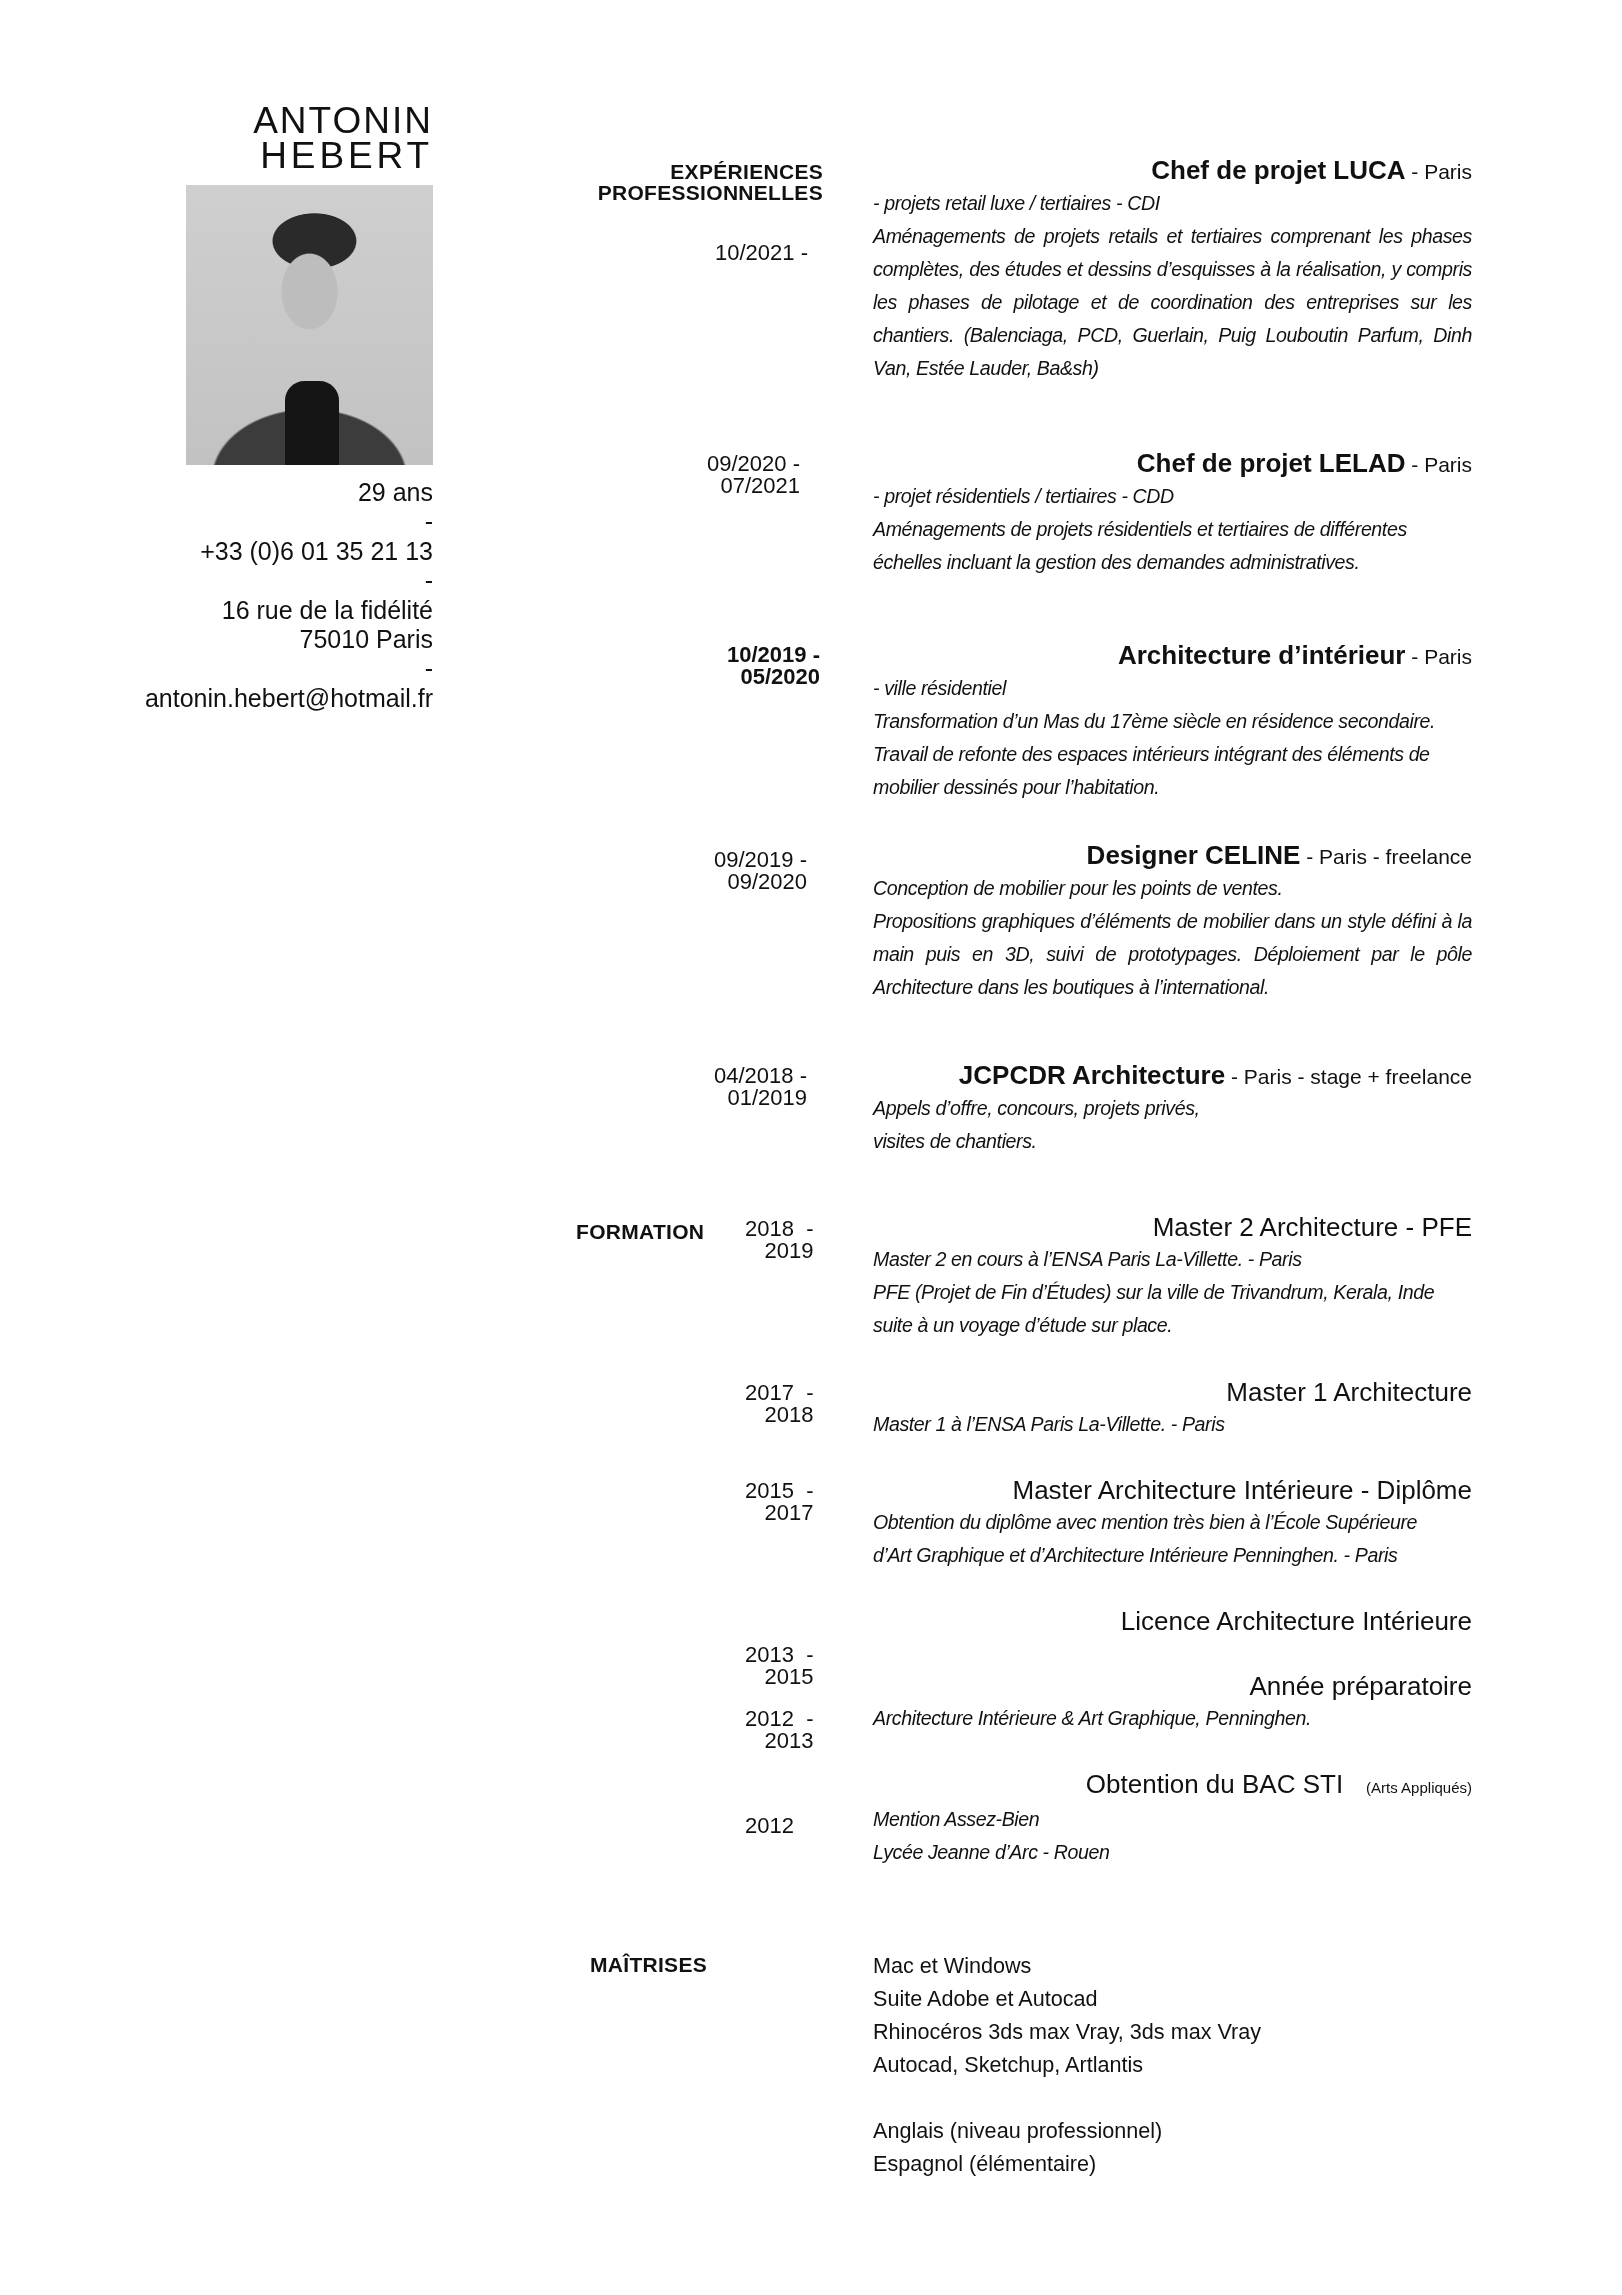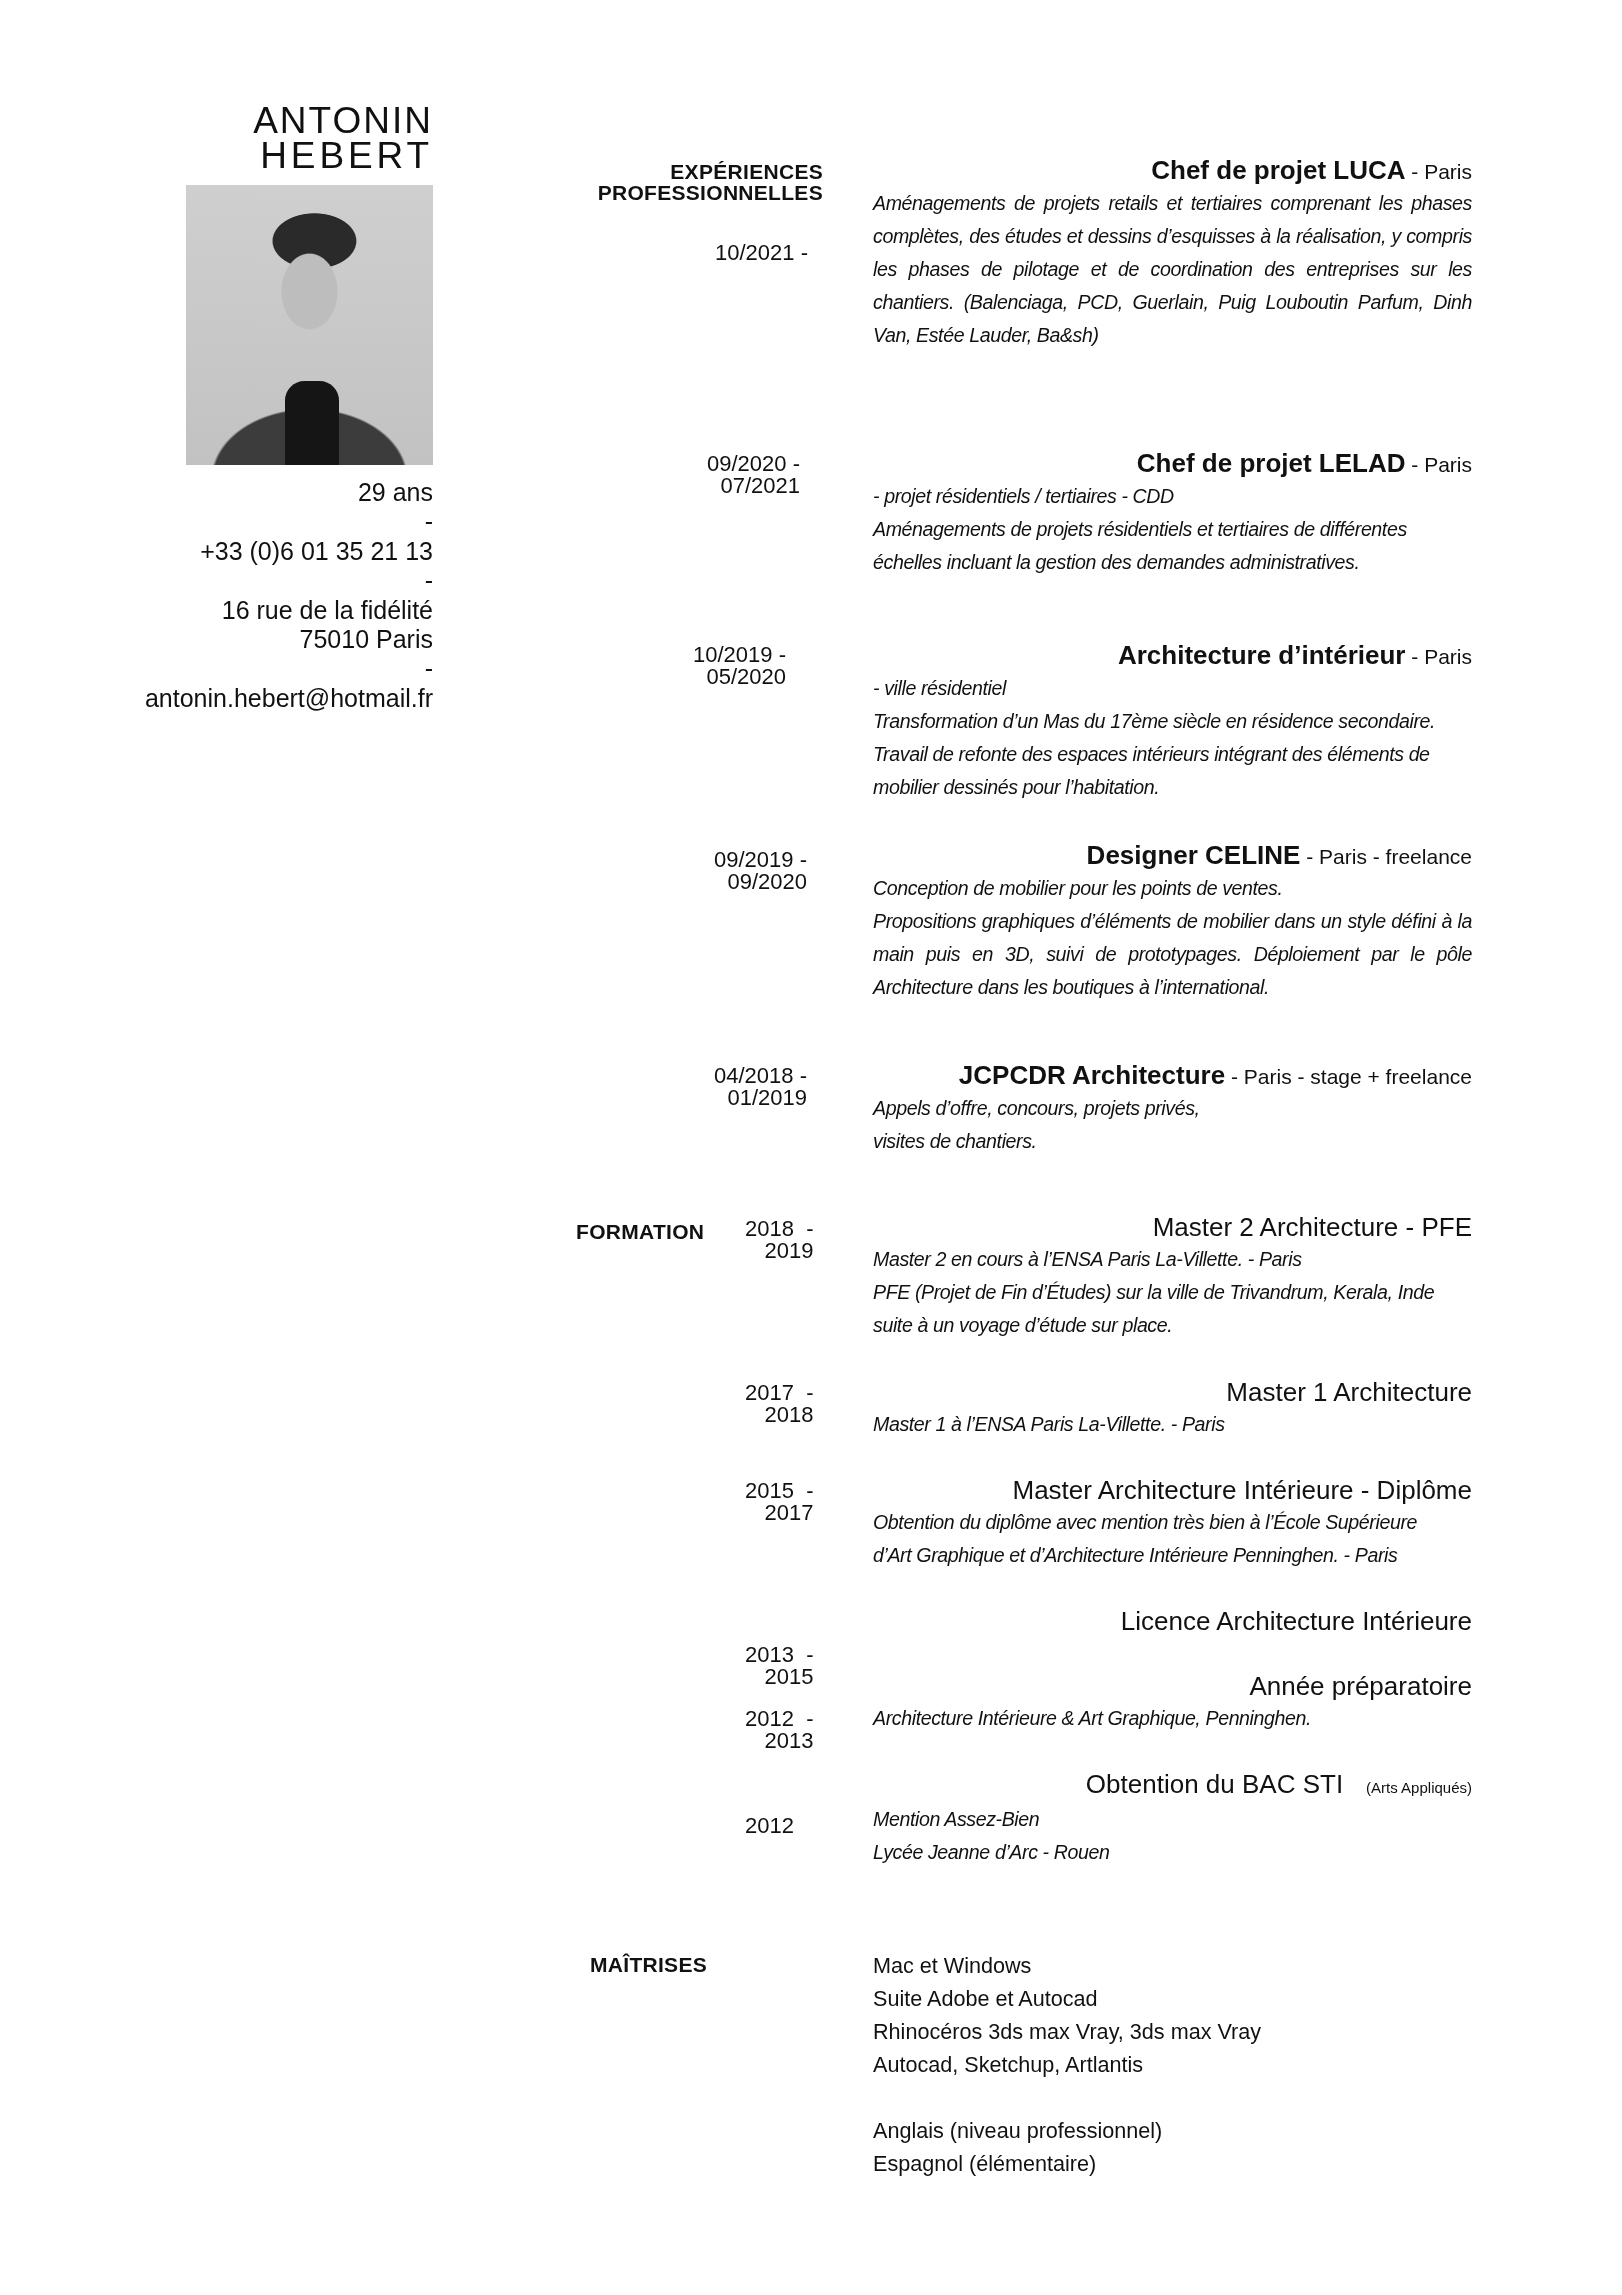--- a/index.html
+++ b/index.html
@@ -95,37 +95,38 @@
 </div>
 <div class="abs section-label lbl-form">FORMATION</div>
 <div class="abs section-label lbl-mait">MAÎTRISES</div>
 
 <div class="abs date" style="left:715px; top:242px;">10/2021 -</div>
 <div class="abs entry" style="top:155px;">
   <div class="entry-title">
     <span class="t">Chef de projet LUCA</span><span class="loc"> - Paris</span>
   </div>
   <div class="desc justify">
+    <p>- projets retail luxe / tertiaires - CDI</p>
     <p>Aménagements de projets retails et tertiaires comprenant les  phases complètes, des études et dessins d’esquisses à la réalisation, y compris les phases de pilotage et de coordination des entreprises sur les chantiers. (Balenciaga, PCD, Guerlain, Puig Louboutin Parfum, Dinh Van, Estée Lauder, Ba&amp;sh)</p>
   </div>
 </div>
 
 <div class="abs date" style="left:707px; top:453px;">09/2020 -
 07/2021</div>
 <div class="abs entry" style="top:448px;">
   <div class="entry-title">
     <span class="t">Chef de projet LELAD</span><span class="loc"> - Paris</span>
   </div>
   <div class="desc">
     <p>- projet résidentiels / tertiaires - CDD</p>
     <p>Aménagements de projets résidentiels et tertiaires de différentes échelles incluant la gestion des demandes administratives.</p>
   </div>
 </div>
 
-<div class="abs date" style="left:693px; top:644px;">10/2019 -
+<div class="abs date" style="left:727px; top:644px;font-weight:bold;">10/2019 -
 05/2020</div>
 <div class="abs entry" style="top:640px;">
   <div class="entry-title">
     <span class="t">Architecture d’intérieur</span><span class="loc"> - Paris</span>
   </div>
   <div class="desc">
     <p>- ville résidentiel</p>
     <p>Transformation d’un Mas du 17ème siècle en résidence secondaire.</p>
     <p>Travail de refonte des espaces intérieurs intégrant des éléments de mobilier dessinés pour l’habitation.</p>
   </div>

